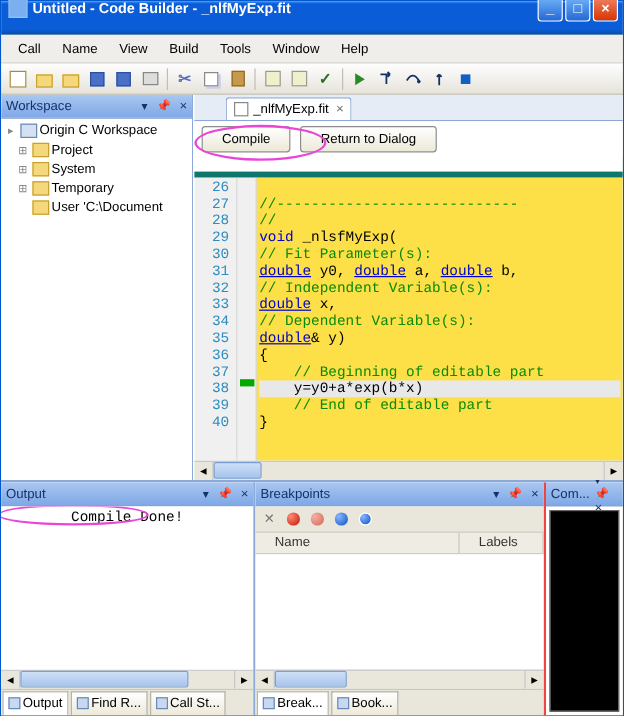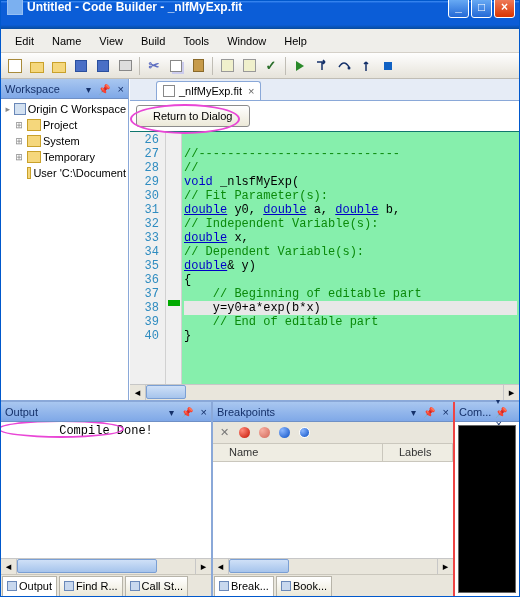--- a/index.html
+++ b/index.html
@@ -25,39 +25,39 @@
   .ic-cut { color:#5c6cc0; font-size:13px; font-weight:bold;}
   .ic-copy { width:12px; height:12px; border:1px solid #888; background:#fff; box-shadow:2px 2px 0 #cce;}
   .ic-paste { width:11px; height:13px; background:#c69a4a; border:1px solid #8a6a2a;}
   .ic-build { width:13px;height:13px; background:#f0f0cc; border:1px solid #999;}
   .ic-check { color:#2a6e2a; font-weight:bold; font-size:13px;}
   .body-area { flex:1; display:flex; overflow:hidden; }
   .pane { background:#fff; display:flex; flex-direction:column; }
   .pane-header { height: 20px; background: linear-gradient(#a9c7f0,#7fa8e7); color:#15316a; font-size:11px; display:flex; align-items:center; justify-content:space-between; padding:0 4px; border-bottom:1px solid #6f90c6;}
   .pane-header .pin { font-size:10px; color:#15316a; cursor:pointer; margin-left:4px;}
   .pane-header .closep { font-size:11px; color:#15316a; cursor:pointer; margin-left:4px;}
-  .workspace { width:128px; border-right:1px solid #8aa8d8;justify-content:flex-end; }
+  .workspace { width:160px; border-right:1px solid #8aa8d8;justify-content:flex-end; }
   .tree { flex:1; overflow:auto; background:#fff; padding:2px; font-size:11px;}
   .tree-node { display:flex; align-items:center; height:16px; white-space:nowrap; cursor:pointer; }
   .tree-node .twisty { width:12px; color:#888; text-align:center; font-size:9px;}
   .tree-node .ticon { width:14px; height:12px; margin:0 2px; background:#f5d77c; border:1px solid #c9a12a;}
   .tree-node.root .ticon { background:#d3e1f1; border:1px solid #6a88b8;}
   .main-area { flex:1; display:flex; flex-direction:column; background:#fff; border-left:1px solid #fff;}
   .tabstrip { height:22px; background:#e6ecf6; display:flex; align-items:flex-end; padding-left:6px; border-bottom:1px solid #8aa8d8; padding-top:2px;}
   .tabstrip .spacer { width:20px;}
   .file-tab { height:19px; background:#fff; border:1px solid #8aa8d8; border-bottom:none; border-radius:3px 3px 0 0; padding:0 6px; display:flex; align-items:center; gap:4px; font-size:11px;}
   .file-tab .ticon2 { width:12px; height:12px; background:#fff; border:1px solid #888;}
   .file-tab .xclose { font-size:11px; color:#666; cursor:pointer; margin-left:2px;}
   .btnrow { height:30px; background:#fff; display:flex; align-items:center; padding:4px 6px; gap:8px;}
   .dlgbtn { height:22px; border:1px solid #8c8c8c; background:linear-gradient(#fff,#ece9d8); padding:0 16px; font-size:11px; border-radius:3px; cursor:pointer;}
   .oval-highlight { position:absolute; border:2px solid #e946d6; border-radius:50%; pointer-events:none;}
-  .editor { flex:1; display:flex; overflow:hidden; border-top:1px solid #0f766e;}
+  .editor { flex:1; display:flex; overflow:hidden; border-top:5px solid #0f766e;margin-top:12px;}
   .gutter { width:36px; background:#f0f0f0; border-right:1px solid #d1d1d1; font-family:'Courier New',monospace; font-size:12px; color:#2f8cc0; text-align:right; padding:1px 6px 1px 0; line-height:14px;}
   .markcol { width:16px; background:#f0f0f0; border-right:1px solid #d1d1d1;}
-  .code { flex:1; background:#86efac; font-family:'Courier New',monospace; font-size:12px; line-height:14px; padding:1px 2px; white-space:pre; color:#000; overflow:hidden;}
+  .code { flex:1; background:#fde047; font-family:'Courier New',monospace; font-size:12px; line-height:14px; padding:1px 2px; white-space:pre; color:#000; overflow:hidden;}
   .c-comment { color:#0a8a0a;}
   .c-keyword { color:#0000c8;}
   .c-type { color:#0000c8;text-decoration:underline;}
   .c-curhl { background:#e8e8e8; display:inline-block; width:100%;}
   .marker { display:block; width:12px; height:6px; background:#0a0; margin-top:168px; margin-left:2px; position:relative;}
   .hscroll { height:16px; background:#e9e6dc; border-top:1px solid #c7c7c7; display:flex;}
   .hscroll .thumb { height:14px; background:linear-gradient(#cfe0f7,#a6c4ec); border:1px solid #7a9fd4; border-radius:2px;}
   .hscroll .track { flex:1;}
   .bottom-panels { height:196px; display:flex; border-top:2px solid #8aa8d8;}
   .panel { display:flex; flex-direction:column; background:#fff;}
@@ -90,21 +90,21 @@
     <div class="titlebar-icon"></div>
     <div class="titlebar-text">Untitled - Code Builder - _nlfMyExp.fit</div>
     <div class="win-btns">
       <div class="win-btn min" title="Minimize">_</div>
       <div class="win-btn max" title="Maximize">□</div>
       <div class="win-btn close" title="Close">×</div>
     </div>
   </div>
 
   <div class="menubar">
-    <div class="menu-item">Edit</div>
+    <div class="menu-item">Call</div>
     <div class="menu-item">Name</div>
     <div class="menu-item">View</div>
     <div class="menu-item">Build</div>
     <div class="menu-item">Tools</div>
     <div class="menu-item">Window</div>
     <div class="menu-item">Help</div>
   </div>
 
   <div class="toolbar">
     <div class="tb-btn">
@@ -216,20 +216,21 @@
     <div class="main-area" style="position:relative;">
       <div class="tabstrip">
         <div class="spacer"></div>
         <div class="file-tab">
           <span class="ticon2"></span>
           <span>_nlfMyExp.fit</span>
           <span class="xclose">×</span>
         </div>
       </div>
       <div class="btnrow">
+        <button class="dlgbtn">Compile</button>
         <button class="dlgbtn">Return to Dialog</button>
       </div>
       <div class="oval-highlight" style="left:0px; top:25px; width:110px; height:30px;"></div>
 
       <div class="editor">
         <div class="gutter" id="gutter">26
 27
 28
 29
 30

